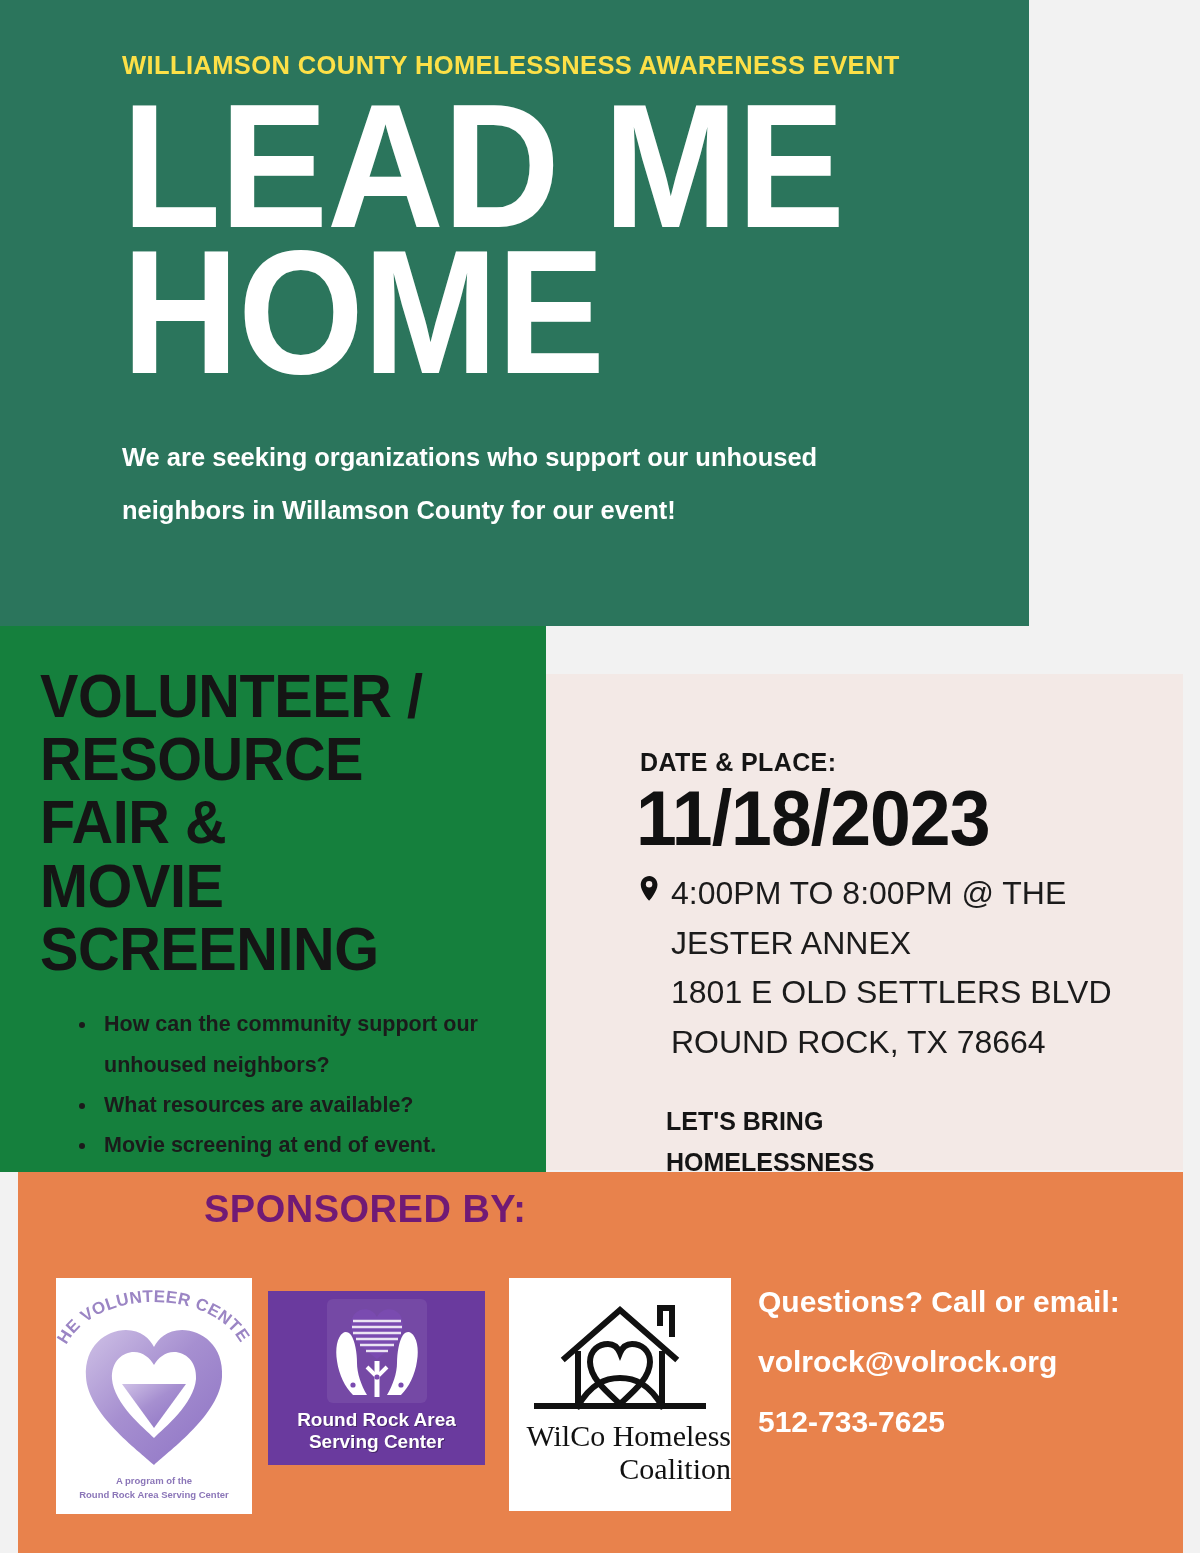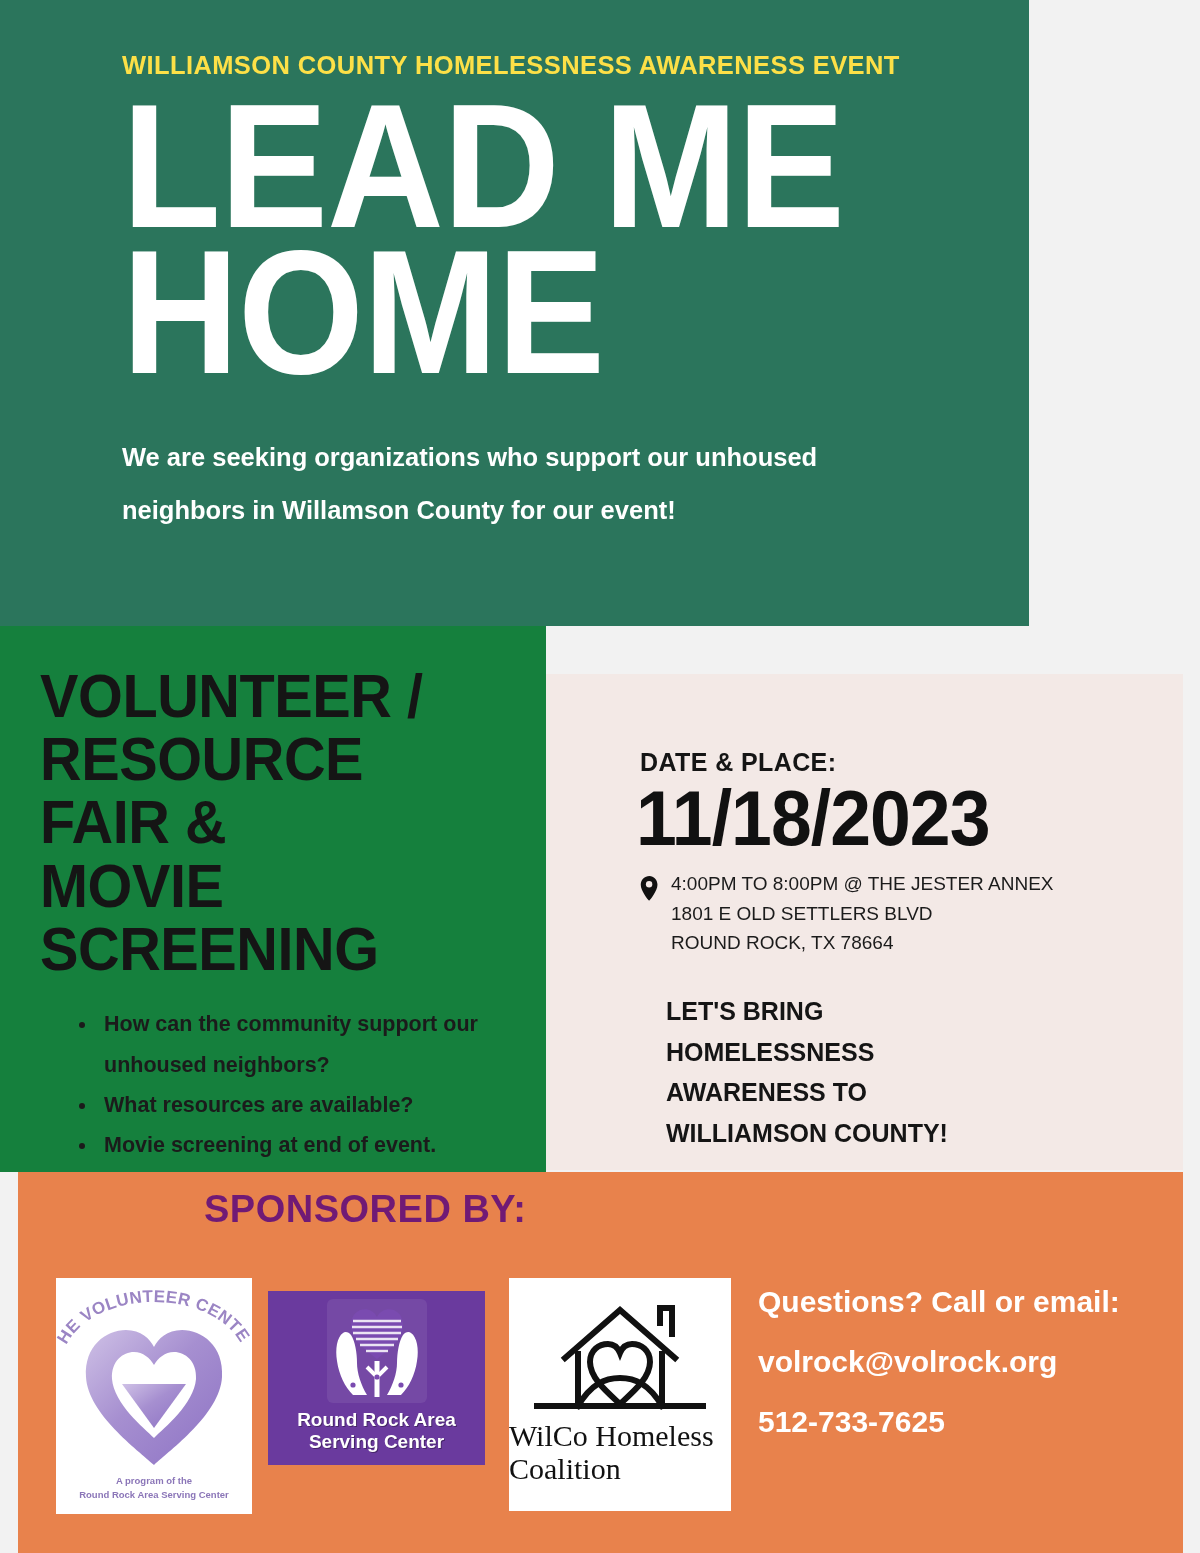--- a/index.html
+++ b/index.html
@@ -127,21 +127,21 @@
     margin-top: 14px;
   }
   .pin-icon {
     flex: 0 0 auto;
     width: 22px;
     margin-right: 9px;
     padding-top: 7px;
   }
   .addr-text {
     color: #1b1b1b;
-    font-size: 19px;
+    font-size: 32px;
     line-height: 1.55;
     white-space: pre-line;
   }
   .tagline {
     margin: 34px 0 0 26px;
     color: #151515;
     font-size: 25px;
     font-weight: bold;
     line-height: 1.62;
     white-space: pre-line;
@@ -263,21 +263,21 @@
     left: 20px;
     top: 18px;
     width: 182px;
     height: 132px;
   }
   .wc-text {
     position: absolute;
     left: 0;
     bottom: 26px;
     width: 100%;
-    text-align: left;
+    text-align: right;
     color: #111111;
     font-family: "Liberation Serif", serif;
     font-size: 30px;
     line-height: 1.1;
     white-space: pre-line;
   }
 
   
   .contact {
     position: absolute;

